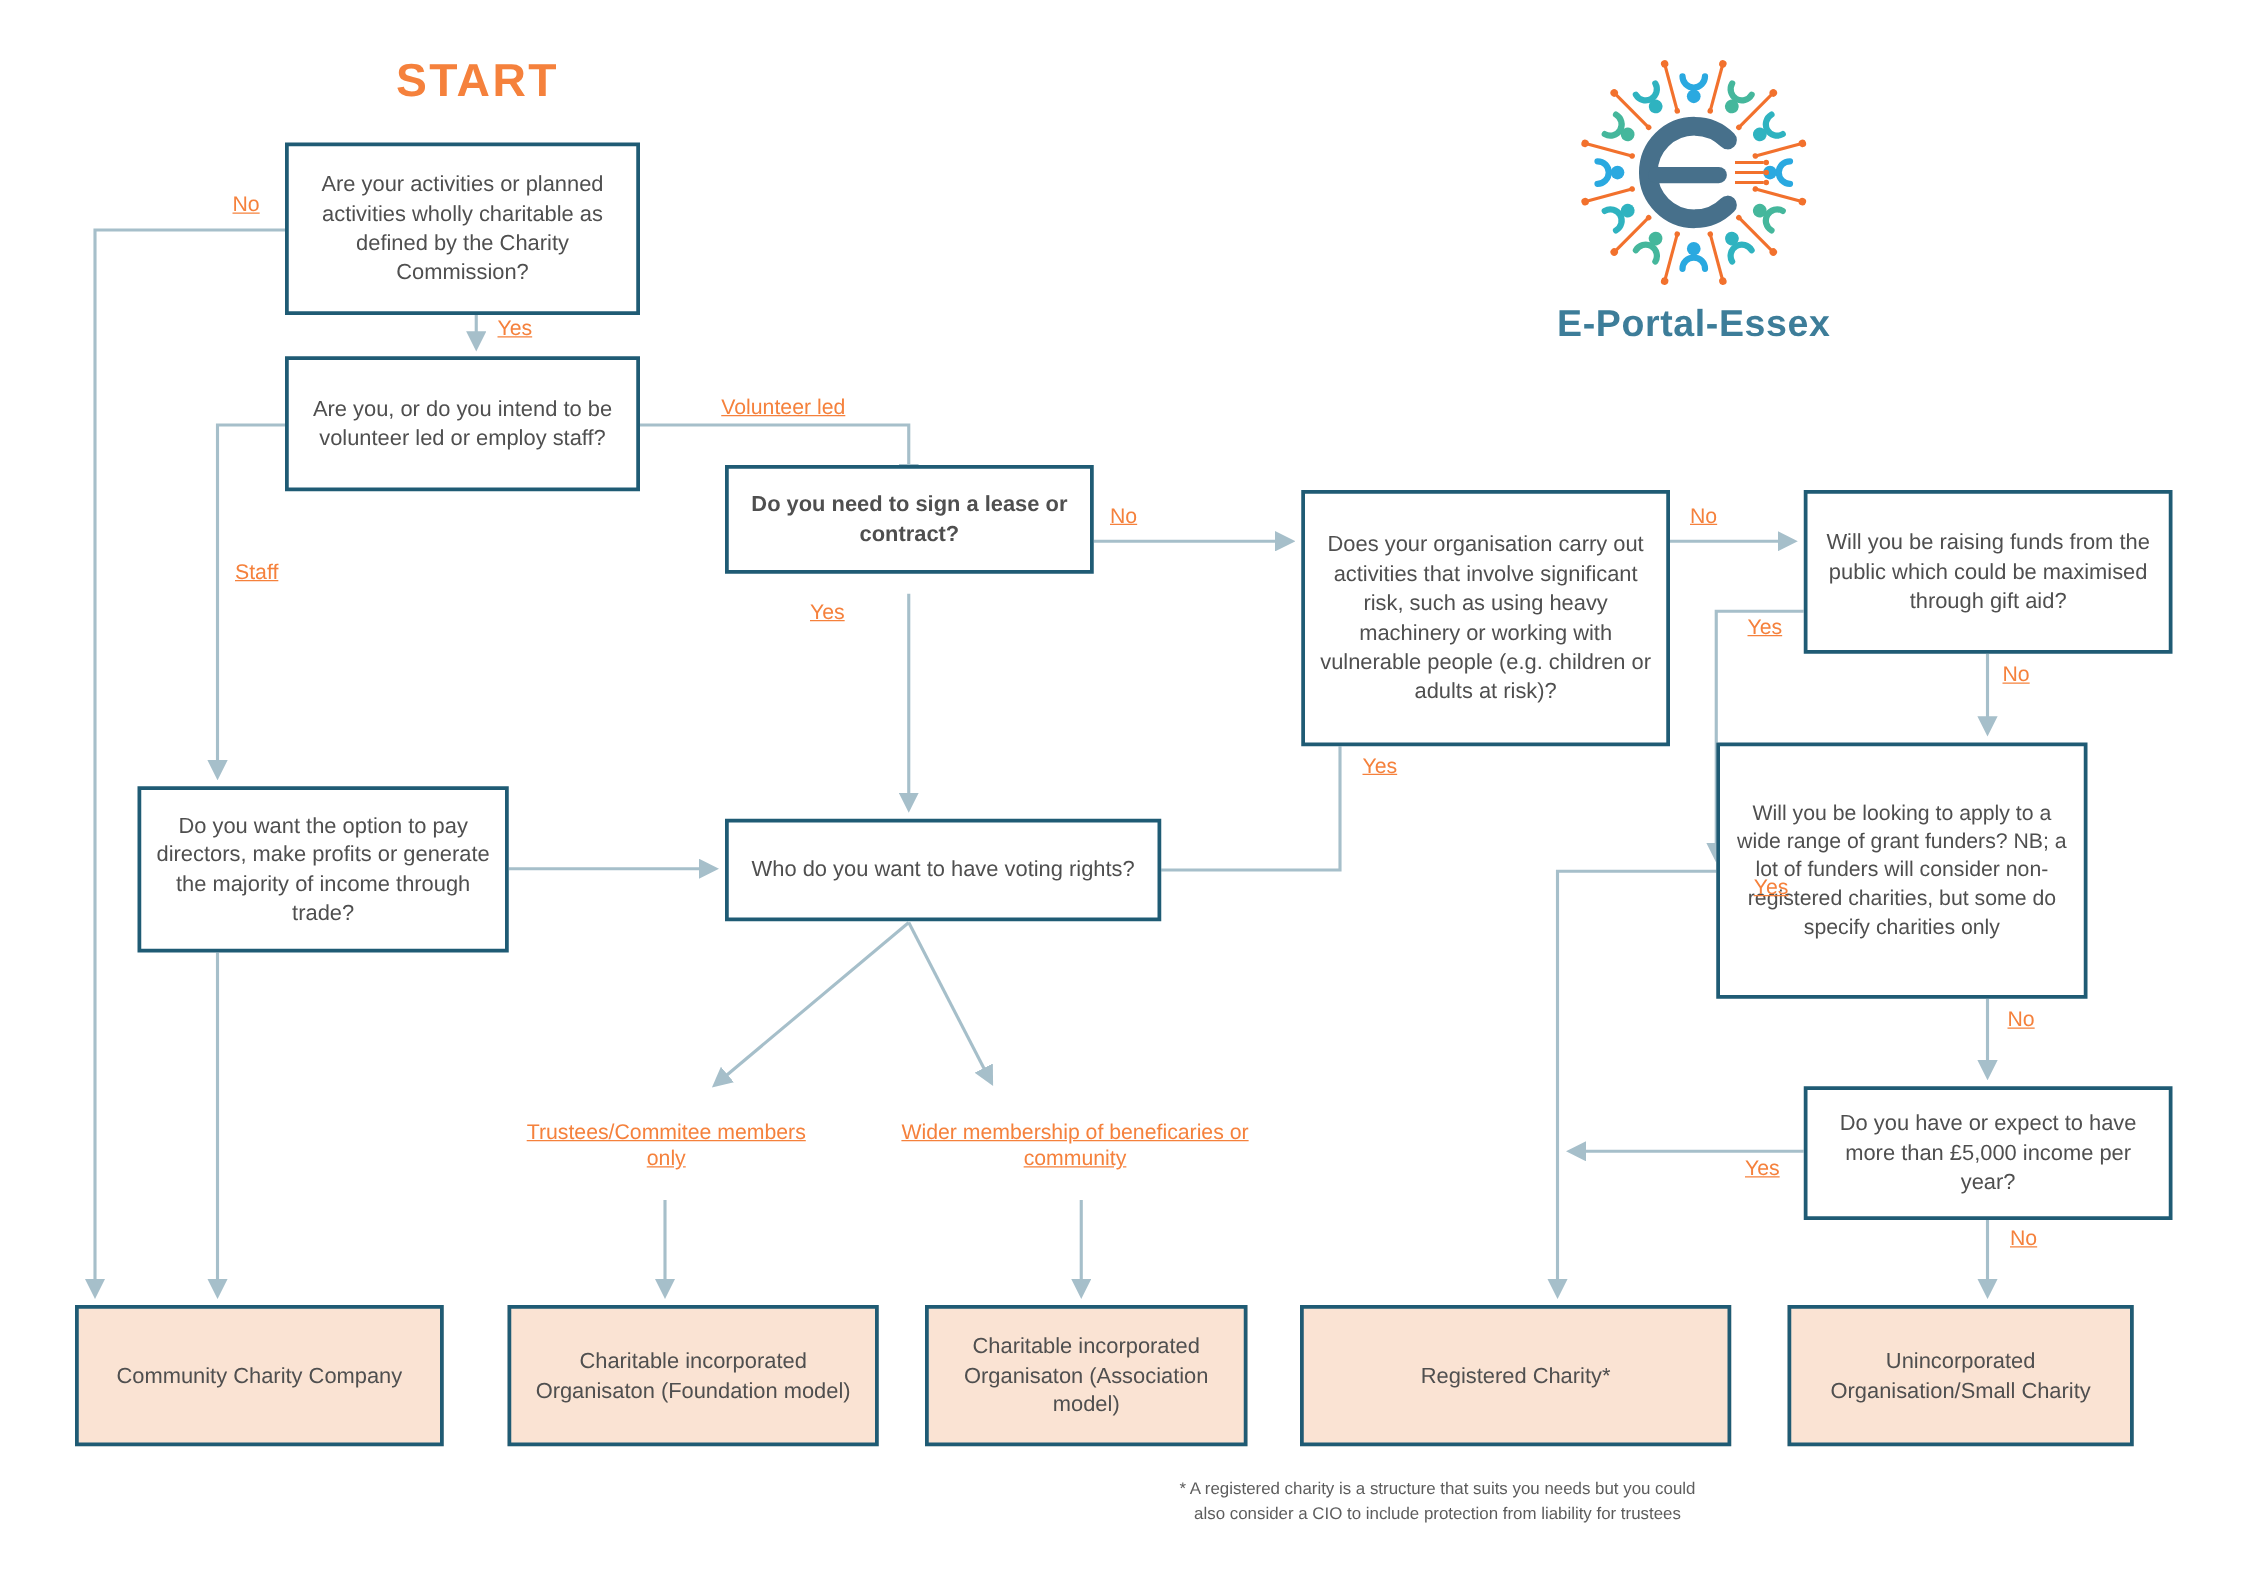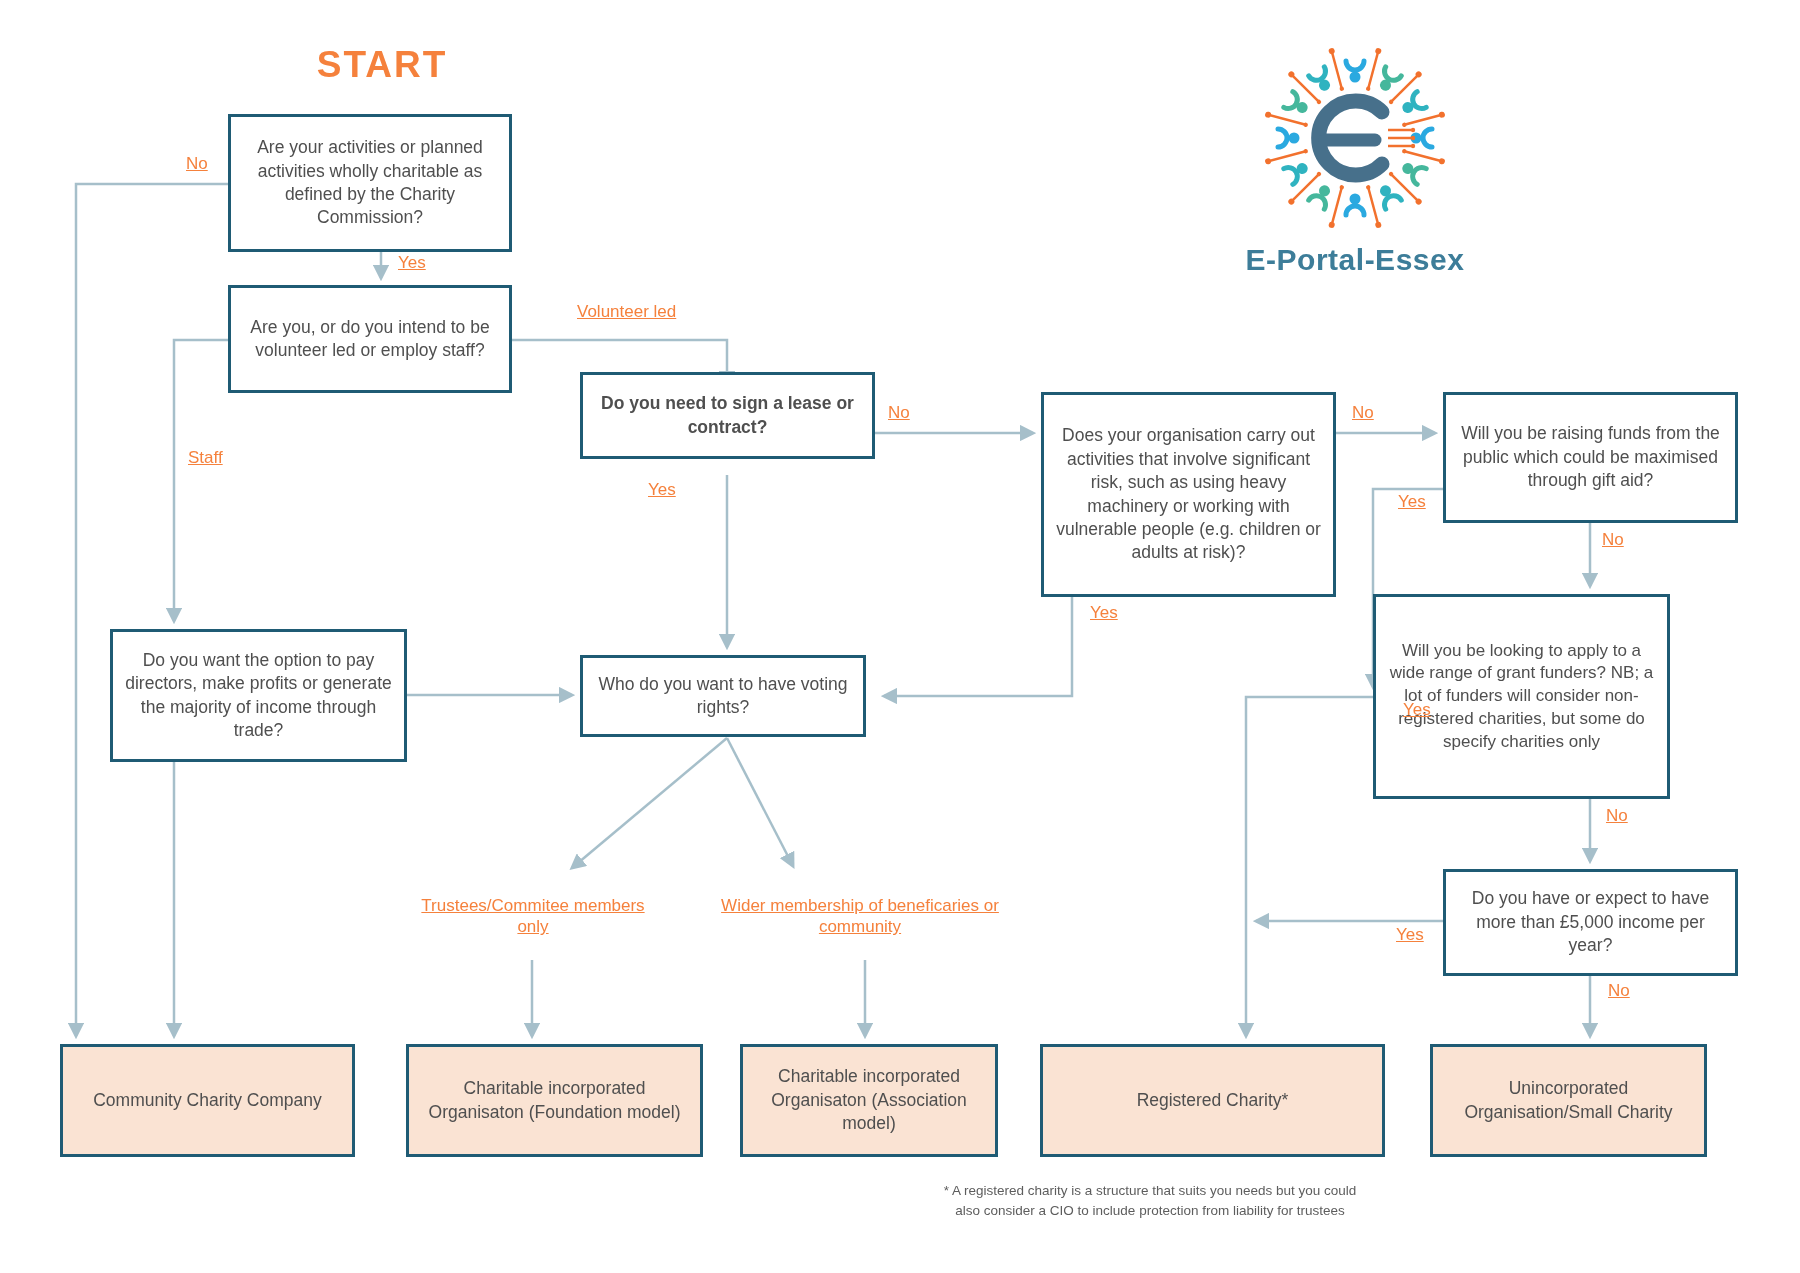--- a/index.html
+++ b/index.html
@@ -39,31 +39,31 @@
   }
   
   #n-q1{left:228px;top:114px;width:284px;height:138px;}
   #n-q2{left:228px;top:285px;width:284px;height:108px;}
   #n-q3{left:580px;top:372px;width:295px;height:87px;font-weight:bold;}
   #n-q4{left:1041px;top:392px;width:295px;height:205px;}
   #n-q5{left:1443px;top:392px;width:295px;height:131px;}
   #n-q6{left:1373px;top:594px;width:297px;height:205px;font-size:17px;}
   #n-q7{left:1443px;top:869px;width:295px;height:107px;}
   #n-q8{left:110px;top:629px;width:297px;height:133px;}
-  #n-q9{left:580px;top:655px;width:286px;height:82px;}
+  #n-q9{left:580px;top:655px;width:349px;height:82px;}
   
   #o-cic{left:60px;top:1044px;width:295px;height:113px;}
   #o-foundation{left:406px;top:1044px;width:297px;height:113px;}
   #o-association{left:740px;top:1044px;width:258px;height:113px;}
   #o-registered{left:1040px;top:1044px;width:345px;height:113px;}
   #o-unincorporated{left:1430px;top:1044px;width:277px;height:113px;}
   
   #l-q1-no{left:186px;top:153px;}
   #l-q1-yes{left:398px;top:252px;}
-  #l-volunteer{left:577px;top:301px;}
+  #l-volunteer{left:577px;top:315px;}
   #l-staff{left:188px;top:447px;}
   #l-q3-yes{left:648px;top:479px;}
   #l-q3-no{left:888px;top:402px;}
   #l-q4-no{left:1352px;top:402px;}
   #l-q4-yes{left:1090px;top:602px;}
   #l-q5-yes{left:1398px;top:491px;}
   #l-q5-no{left:1602px;top:529px;}
   #l-q6-yes{left:1403px;top:699px;}
   #l-q6-no{left:1606px;top:805px;}
   #l-q7-yes{left:1396px;top:924px;}

